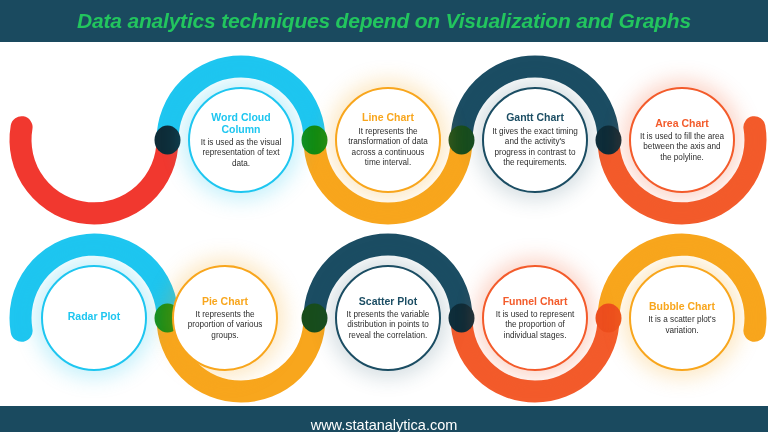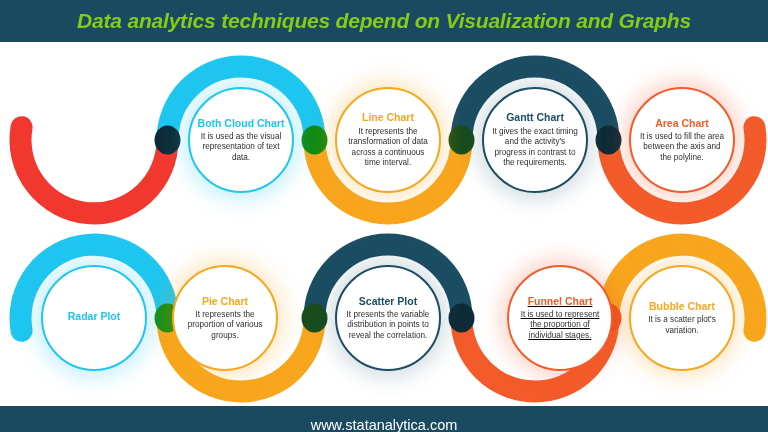--- a/index.html
+++ b/index.html
@@ -2,21 +2,21 @@
 <html><head>
 <meta charset="utf-8">
 <style>
   html,body{margin:0;padding:0;}
   body{font-family:"Liberation Sans",sans-serif;background:#ffffff;}
   .canvas{position:relative;width:768px;height:432px;background:#ffffff;overflow:hidden;}
 
   
   .topbar{position:absolute;left:0;top:0;width:768px;height:42px;
           display:flex;align-items:center;justify-content:center;}
-  .topbar h1{margin:0;color:#84cc16;font-size:21px;font-style:italic;font-weight:bold;
+  .topbar h1{margin:0;color:#22c55e;font-size:21px;font-style:italic;font-weight:bold;
              letter-spacing:-0.2px;white-space:nowrap;}
   .bottombar{position:absolute;left:0;top:406px;width:768px;height:38px;
              display:flex;align-items:center;justify-content:center;}
   .bottombar span{color:#ffffff;font-size:14.5px;font-weight:500;}
 
   
   svg.arcs{position:absolute;left:0;top:0;width:768px;height:432px;}
 
   
   .node{position:absolute;width:106px;height:106px;}
@@ -57,21 +57,21 @@
     <ellipse cx="461.5" cy="140" rx="13" ry="14.5" fill="#184D1C"></ellipse>
     <ellipse cx="608.5" cy="140" rx="13" ry="14.5" fill="#0E2C38"></ellipse>
     <ellipse cx="167.5" cy="318" rx="13" ry="14.5" fill="#108A10"></ellipse>
     <ellipse cx="314.5" cy="318" rx="13" ry="14.5" fill="#184D1C"></ellipse>
     <ellipse cx="461.5" cy="318" rx="13" ry="14.5" fill="#0E2C38"></ellipse>
     <ellipse cx="608.5" cy="318" rx="13" ry="14.5" fill="#ED4E1E"></ellipse>
   </svg>
 
   <div class="node" style="left: 188px; top: 87px; --c: #1EC6F0;">
     <div class="ring" style="--halo: rgba(30,198,240,0.25);">
-      <div class="node-title">Both Cloud Chart</div>
+      <div class="node-title">Word Cloud Column</div>
       <div class="node-desc">It is used as the visual representation of text data.</div>
     </div>
   </div>
   <div class="node" style="left: 335px; top: 87px; --c: #F8A61D;">
     <div class="ring" style="--halo: rgba(248,166,29,0.25);">
       <div class="node-title">Line Chart</div>
       <div class="node-desc">It represents the transformation of data across a continuous time interval.</div>
     </div>
   </div>
   <div class="node" style="left: 482px; top: 87px; --c: #1B4D63;">
@@ -97,21 +97,21 @@
       <div class="node-title">Pie Chart</div>
       <div class="node-desc">It represents the proportion of various groups.</div>
     </div>
   </div>
   <div class="node" style="left: 335px; top: 265px; --c: #1B4D63;">
     <div class="ring" style="--halo: rgba(27,77,99,0.18);">
       <div class="node-title">Scatter Plot</div>
       <div class="node-desc">It presents the variable distribution in points to reveal the correlation.</div>
     </div>
   </div>
-  <div class="node" style="left: 507px; top: 265px; text-decoration: underline; --c: #F35B2B;">
+  <div class="node" style="left: 482px; top: 265px; --c: #F35B2B;">
     <div class="ring" style="--halo: rgba(243,91,43,0.25);">
       <div class="node-title">Funnel Chart</div>
       <div class="node-desc">It is used to represent the proportion of individual stages.</div>
     </div>
   </div>
   <div class="node" style="left: 629px; top: 265px; --c: #F8A61D;">
     <div class="ring" style="--halo: rgba(248,166,29,0.25);">
       <div class="node-title">Bubble Chart</div>
       <div class="node-desc">It is a scatter plot's variation.</div>
     </div>

